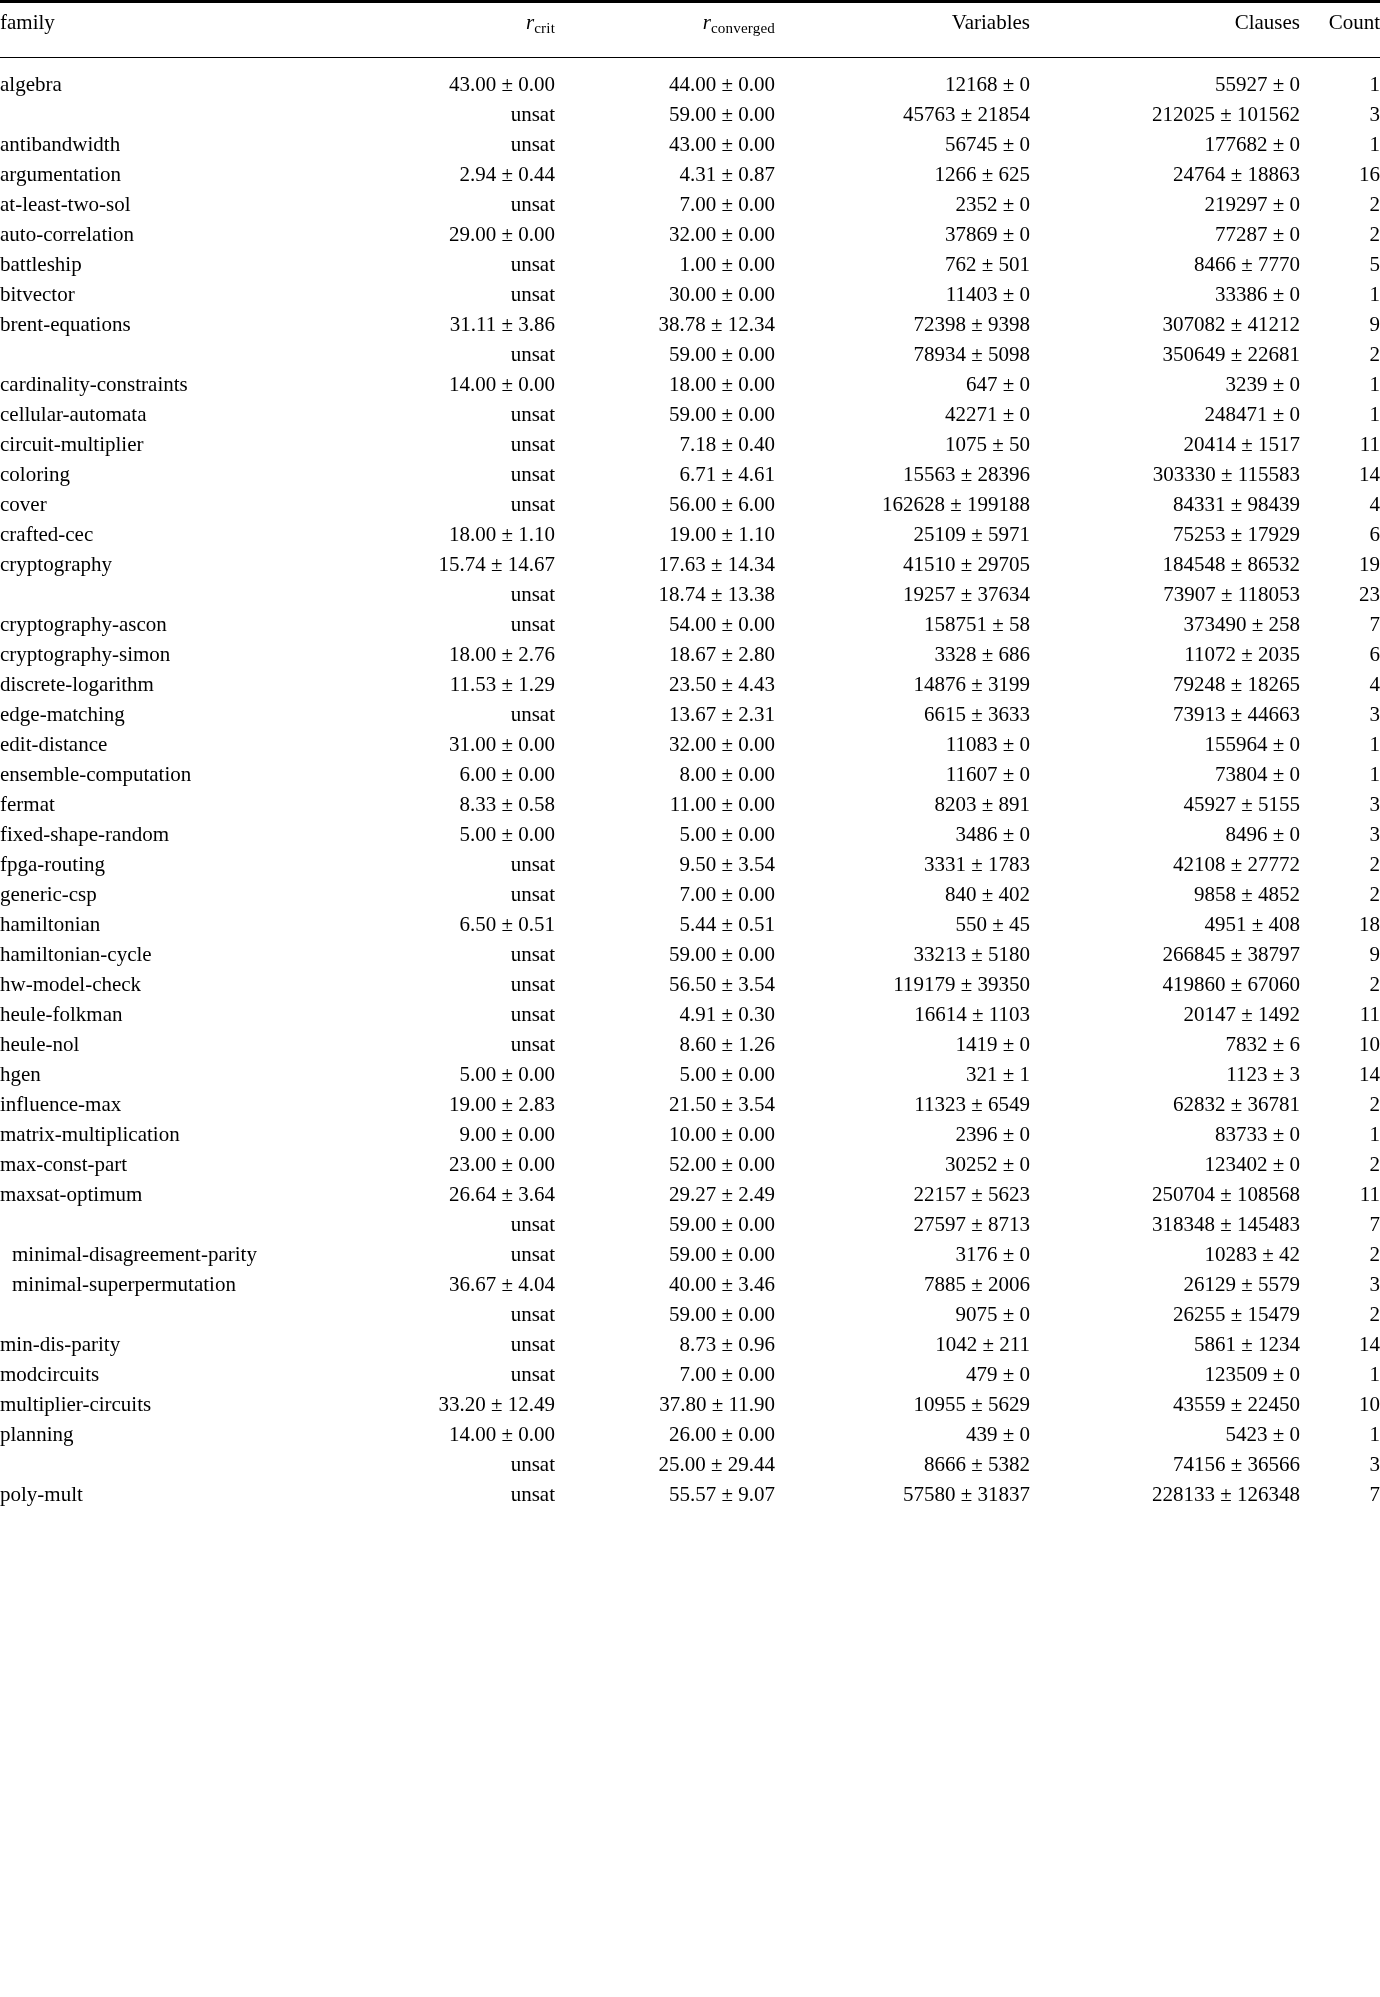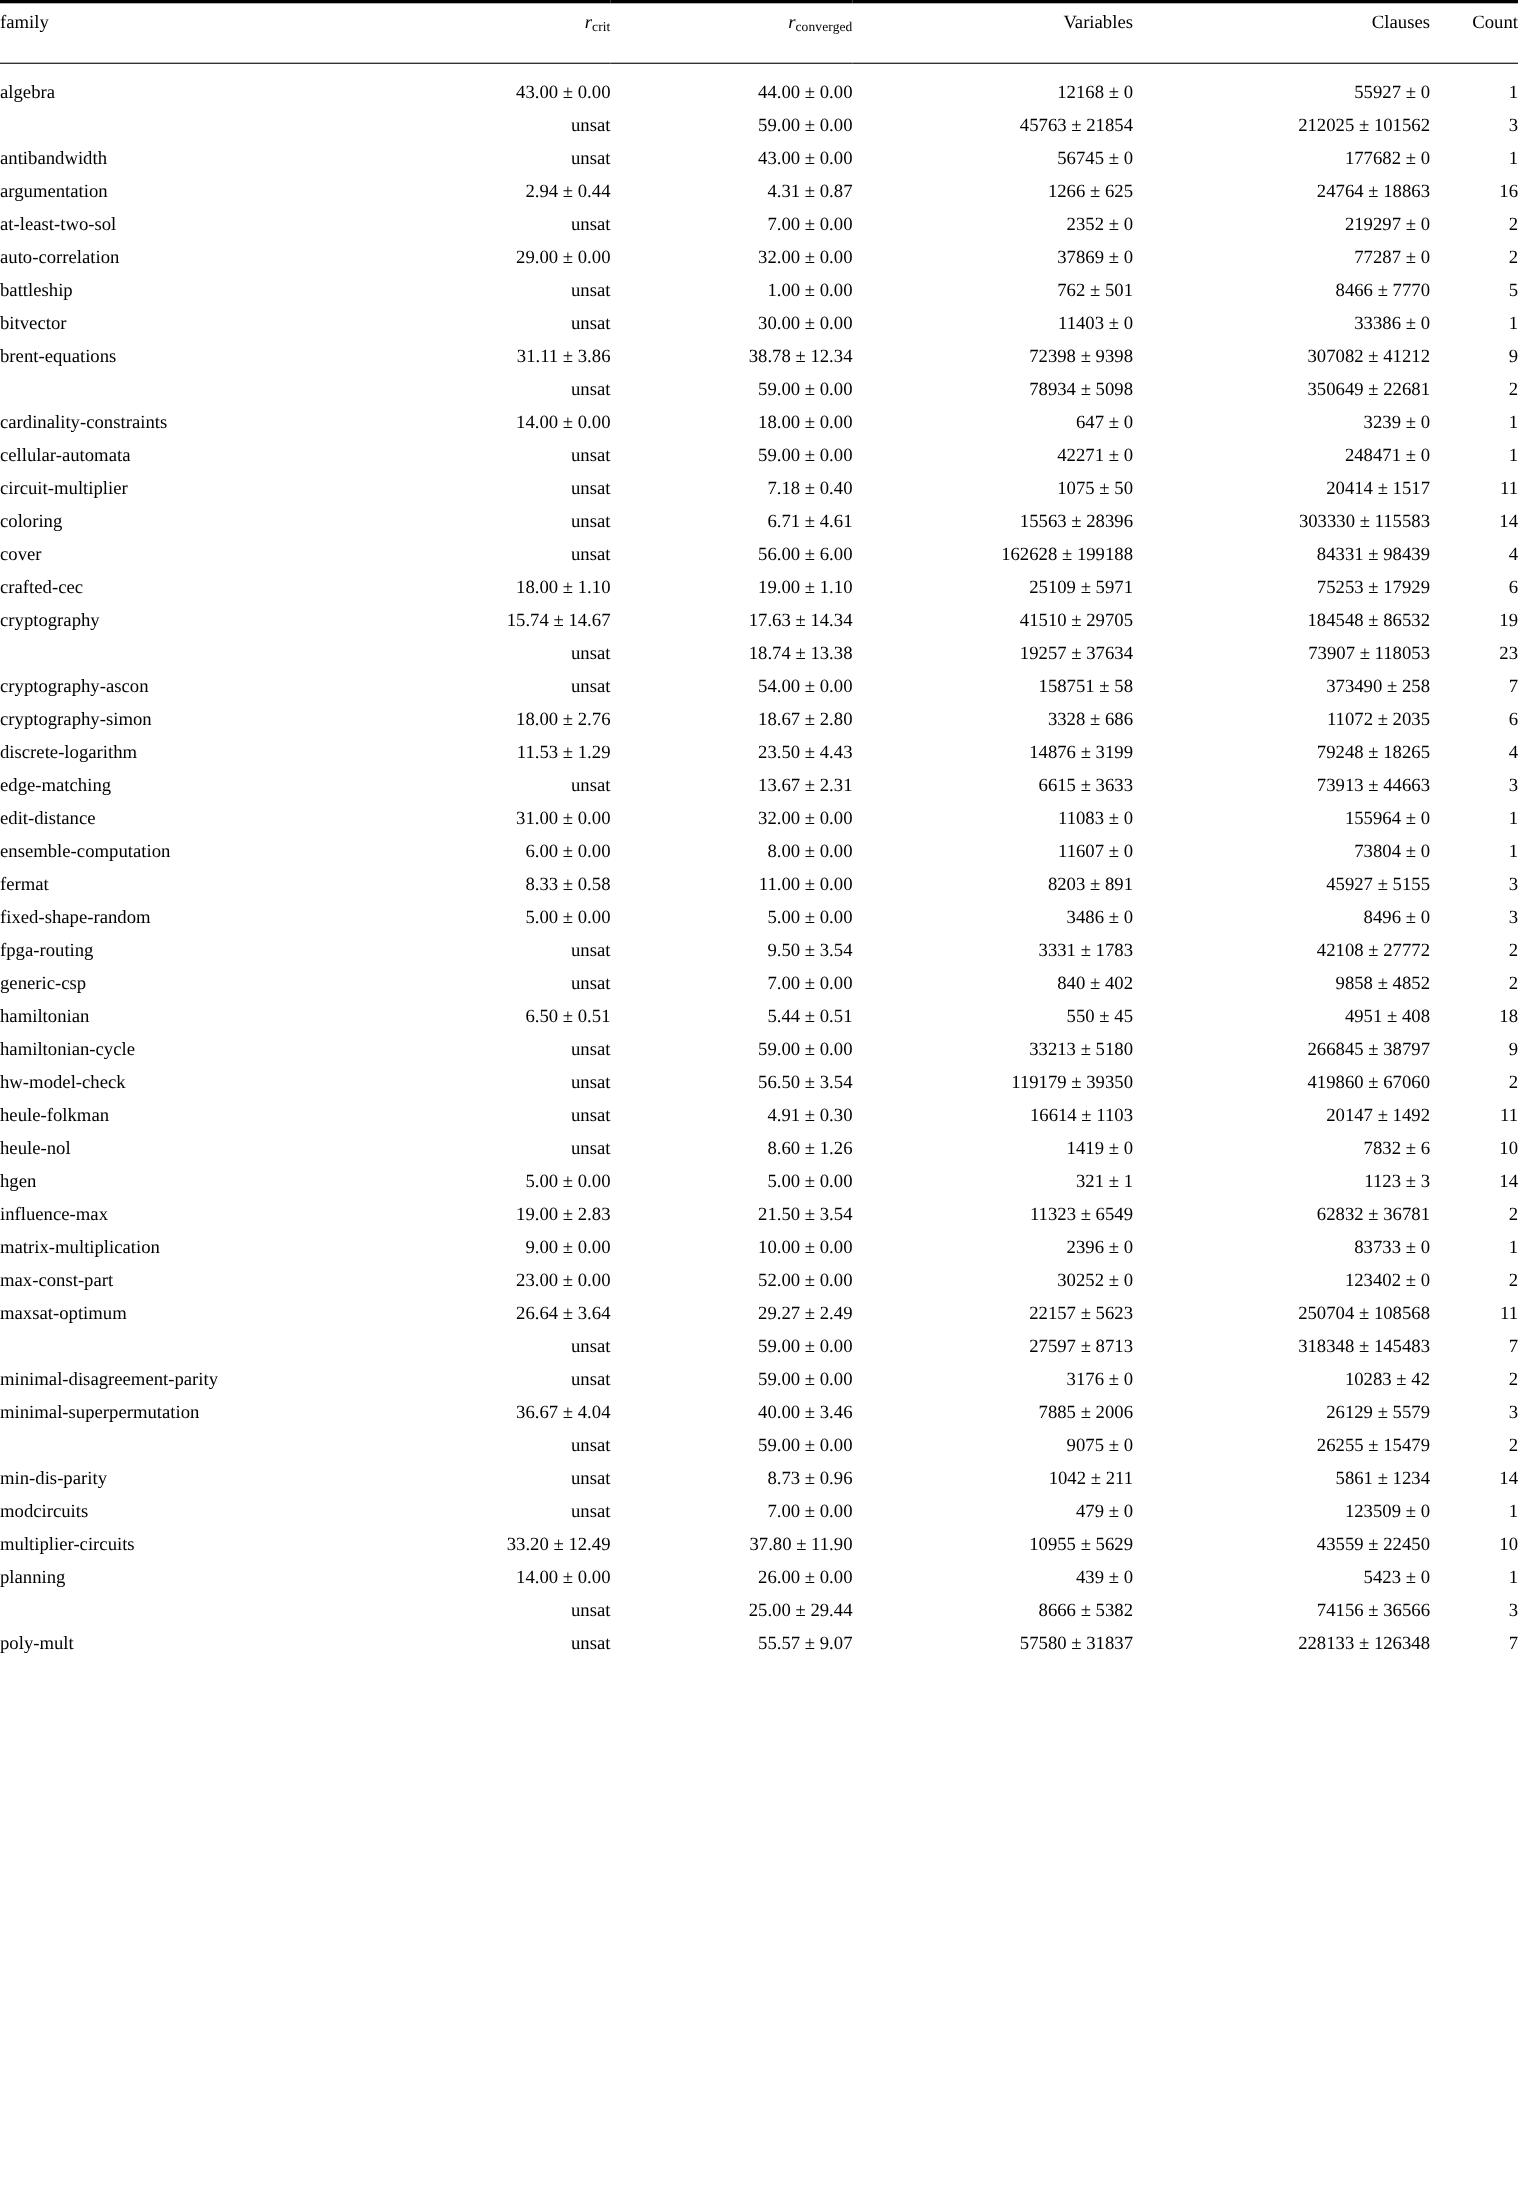--- a/index.html
+++ b/index.html
@@ -15,21 +15,21 @@
     color: #000000;
   }
   .table-wrap {
     width: 1380px;
     padding: 0;
   }
   table.booktabs {
     border-collapse: collapse;
     width: 1380px;
     table-layout: fixed;
-    font-size: 17px;
+    font-size: 21px;
   }
   table.booktabs td,
   table.booktabs th {
     padding: 0;
     vertical-align: baseline;
     white-space: nowrap;
     font-weight: normal;
   }
   
   col.c-family     { width: 340px; }
@@ -43,21 +43,21 @@
   tr.toprule td { border-top: 3px solid #000; height: 0; padding: 0; font-size: 0; line-height: 0; }
   thead tr.headrow th { padding-top: 7px; padding-bottom: 9px; height: 38px; }
   tr.midrule td { border-top: 1.4px solid #000; height: 0; padding: 0; font-size: 0; line-height: 0; }
   tr.midrule-gap td { height: 11px; padding: 0; font-size: 0; line-height: 0; }
 
   th.th-family, td.td-family { text-align: left;  padding-left: 8px; }
   th.th-num, td.td-num      { text-align: right; padding-right: 4px; }
   th.th-count, td.td-count  { text-align: right; padding-right: 8px; }
 
   tbody tr.datarow td { height: 30px; line-height: 30px; }
-  tbody tr.datarow.tall td { height: 30px; line-height: 30px; }
+  tbody tr.datarow.tall td { height: 30px; line-height: 30px; padding-left: 12px; }
   td.td-family.wrap { white-space: normal; }
 
   .sub {
     font-size: 0.72em;
     vertical-align: baseline;
     position: relative;
     top: 0.26em;
     font-style: normal;
     letter-spacing: 0.01em;
   }

